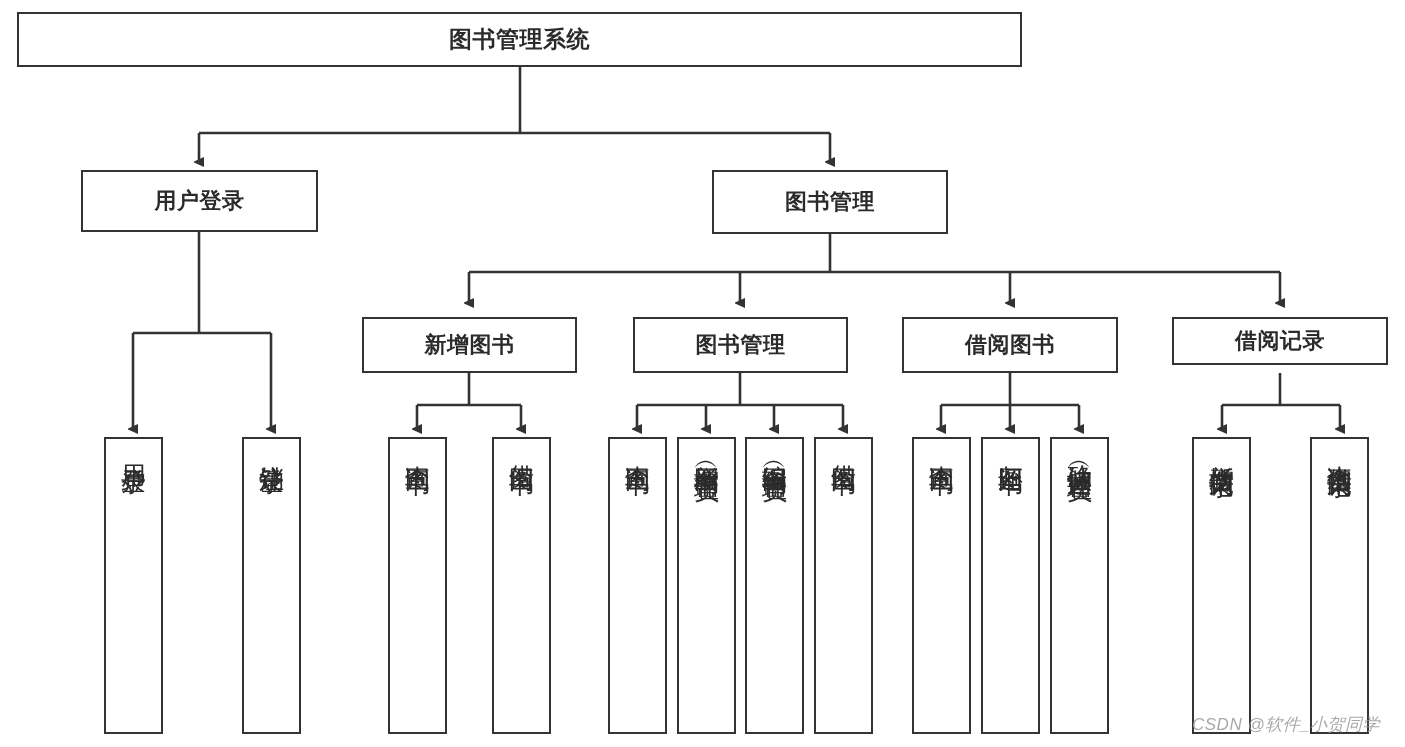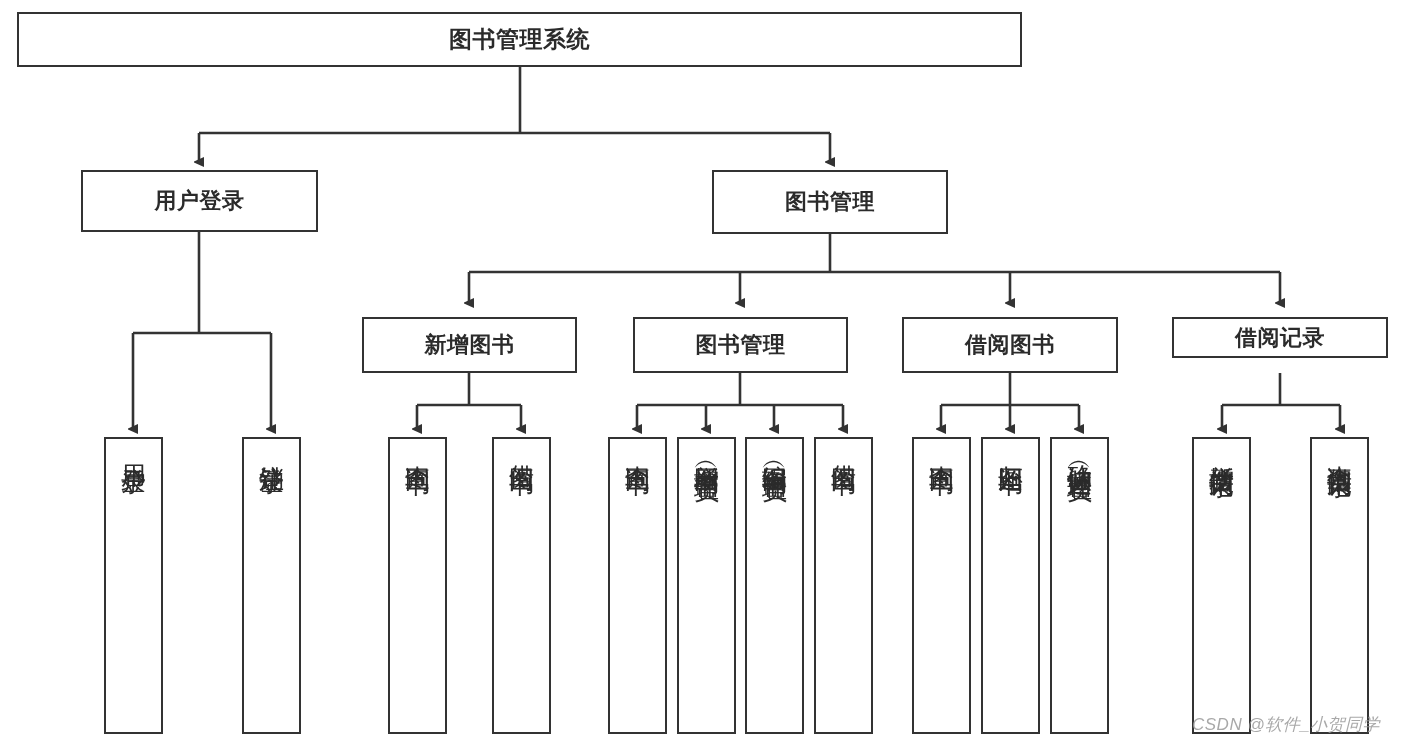--- a/index.html
+++ b/index.html
@@ -141,21 +141,21 @@
 
   <div class="node horizontal" style="left:362px; top:317px; width:215px; height:56px;">
     <span class="node-label">新增图书</span>
   </div>
   <div class="node horizontal" style="left:633px; top:317px; width:215px; height:56px;">
     <span class="node-label">图书管理</span>
   </div>
   <div class="node horizontal" style="left:902px; top:317px; width:216px; height:56px;">
     <span class="node-label">借阅图书</span>
   </div>
-  <div class="node horizontal" style="left:1172px; top:317px; width:216px; height:41px;">
+  <div class="node horizontal" style="left:1172px; top:317px; width:216px; height:48px;">
     <span class="node-label">借阅记录</span>
   </div>
 
   <div class="node vertical" style="left:104px; top:437px; width:59px; height:297px;">
     <span class="node-label">用户登录</span>
   </div>
   <div class="node vertical" style="left:242px; top:437px; width:59px; height:297px;">
     <span class="node-label">注销登录</span>
   </div>
 

